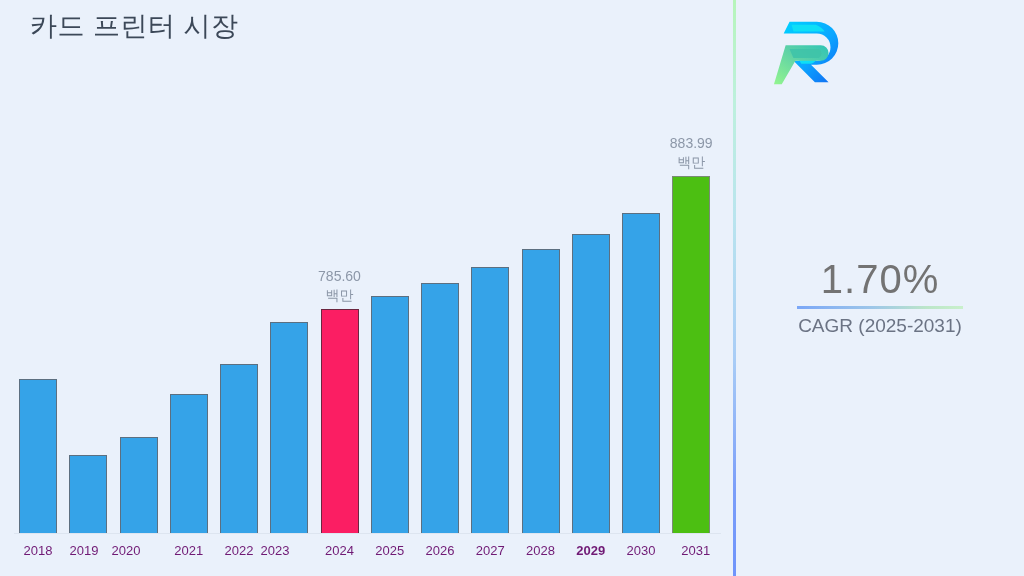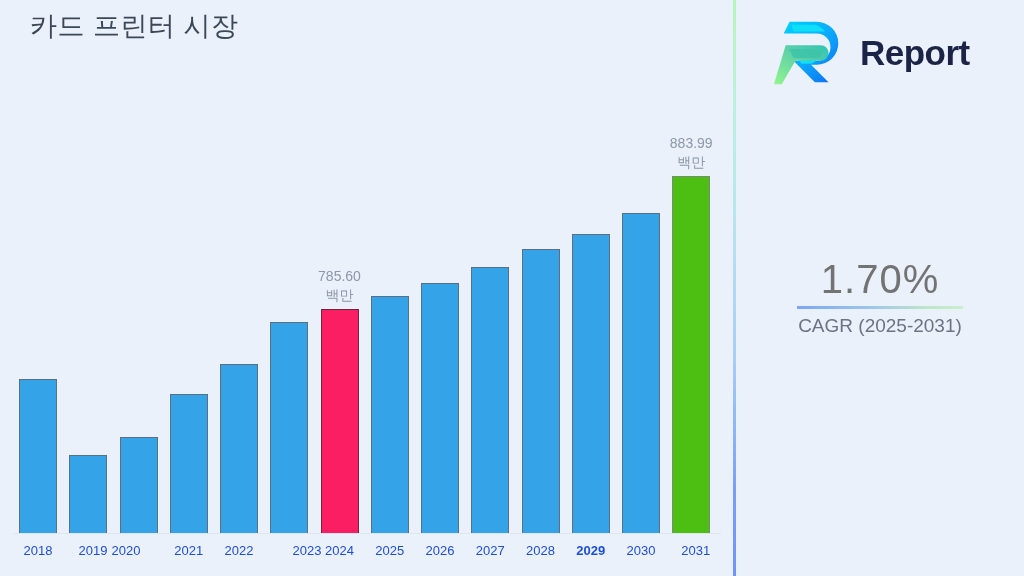--- a/index.html
+++ b/index.html
@@ -76,21 +76,21 @@
     color: #8c97a8;
     white-space: nowrap;
   }
 
   .tick-label {
     position: absolute;
     top: 543px;
     width: 38px;
     text-align: center;
     font-size: 13px;
-    color: #1d4ed8;
+    color: #701a75;
   }
 
   
   #panel-divider {
     position: absolute;
     left: 733px; top: 0;
     width: 3px; height: 576px;
     background: linear-gradient(to bottom, #b6f5ba 0%, #bdf0dd 18%, #b9e4ee 38%, #a9cdf6 62%, #7b9ef9 85%, #6f94fb 100%);
   }
 
@@ -153,37 +153,37 @@
     <div id="plot-area">
       <div id="axis-line"></div>
 
     <div class="bar-group" style="left: 19px;">
           <div class="bar " style="height: 154px;"></div>
         </div>
         <div class="tick-label" style="left: 19px;">2018</div>
         <div class="bar-group" style="left: 69.25px;">
           <div class="bar " style="height: 78px;"></div>
         </div>
-        <div class="tick-label" style="left: 74px;">2019</div>
+        <div class="tick-label" style="left: 65px;">2019</div>
         <div class="bar-group" style="left: 119.5px;">
           <div class="bar " style="height: 96px;"></div>
         </div>
         <div class="tick-label" style="left: 107px;">2020</div>
         <div class="bar-group" style="left: 169.75px;">
           <div class="bar " style="height: 139px;"></div>
         </div>
         <div class="tick-label" style="left: 169.75px;">2021</div>
         <div class="bar-group" style="left: 220px;">
           <div class="bar " style="height: 169px;"></div>
         </div>
         <div class="tick-label" style="left: 220px;">2022</div>
         <div class="bar-group" style="left: 270.25px;">
           <div class="bar " style="height: 211px;"></div>
         </div>
-        <div class="tick-label" style="left: 288px;">2023</div>
+        <div class="tick-label" style="left: 256px;">2023</div>
         <div class="bar-group" style="left: 320.5px;">
           <div class="bar highlight-current" style="height: 224px;"></div>
           <div class="bar-value" style="bottom: 228px;">
             <div>785.60</div>
             <div>백만</div>
           </div>
         </div>
         <div class="tick-label" style="left: 320.5px;">2024</div>
         <div class="bar-group" style="left: 370.75px;">
           <div class="bar " style="height: 237px;"></div>
@@ -243,21 +243,21 @@
           <path d="M18 8 H46 A22 22 0 0 1 46 52 H40 L58 70 H44 L22 48 H46 A14 14 0 0 0 46 20 H12 Z" fill="url(#gblue)"></path>
 
           <path d="M20 11 H45 A18 18 0 0 1 54 18 H22 Z" fill="#0fe0f5" opacity="0.95"></path>
           <path d="M26 44 H48 A16 16 0 0 1 40 51 H30 Z" fill="#0fe0f5" opacity="0.95"></path>
 
           <path d="M14 32 H50 A8 8 0 0 1 50 48 H24 L10 72 H2 L14 32 Z" fill="url(#ggreen)"></path>
           <path d="M18 36 H48 A5 5 0 0 1 48 45 H22 Z" fill="#3fc3a8" opacity="0.9"></path>
         </svg>
       </span>
       <span id="brand-wordmark">
-        <span>Report</span><br>
+        <br>
       </span>
     </div>
 
     <div id="cagr-block">
       <div id="cagr-value">1.70%</div>
       <div id="cagr-rule"></div>
       <div id="cagr-caption">CAGR (2025-2031)</div>
     </div>
 
   </div>

